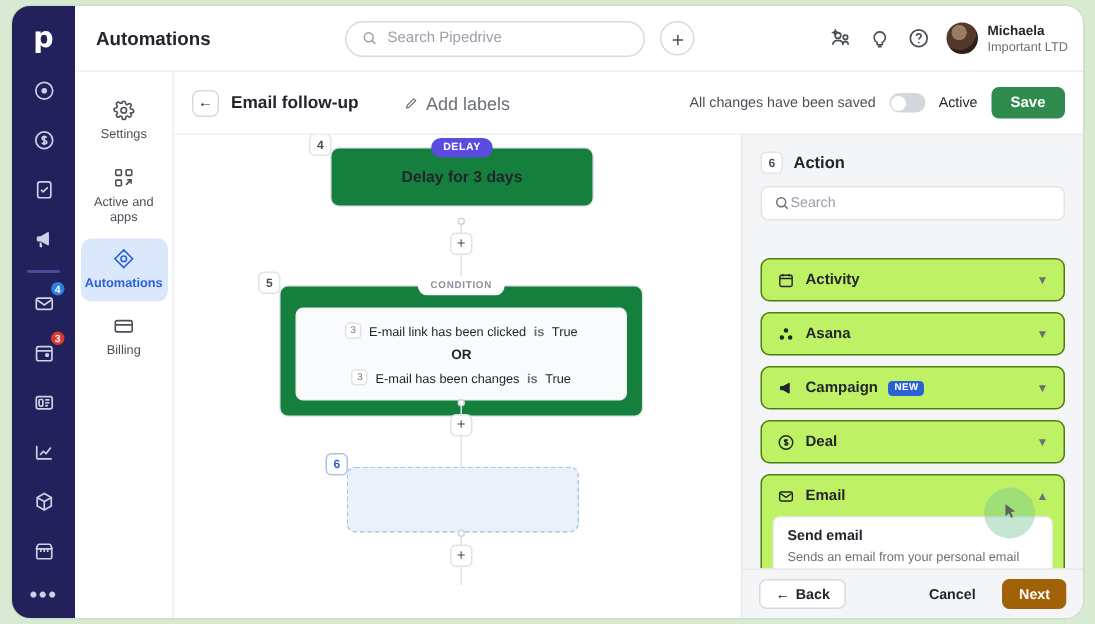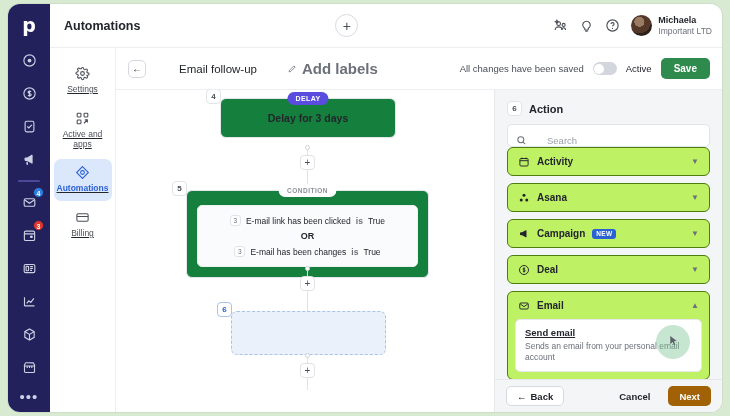--- a/index.html
+++ b/index.html
@@ -95,21 +95,20 @@
   
   .body { flex: 1; display: flex; min-height: 0; }
 
   
   .nav {
     width: 66px; flex: 0 0 66px;
     border-right: 1px solid #eceef1;
     padding-top: 12px;
     display: flex; flex-direction: column; align-items: center; gap: 3px;
     background: #fff;
-    text-decoration: underline;
   }
   .nav-item {
     width: 58px; padding: 6px 2px 7px; border-radius: 7px;
     display: flex; flex-direction: column; align-items: center; gap: 4px;
     color: #4a4f57;
   }
   .nav-item svg { width: 15px; height: 15px; display: block; }
   .nav-label { font-size: 8.5px; text-align: center; line-height: 1.15; }
   .nav-item.active { background: #dbe7fb; color: #2a62d6; }
   .nav-item.active .nav-label { color: #2a62d6; font-weight: 700; }
@@ -120,22 +119,22 @@
     height: 42px; flex: 0 0 42px;
     display: flex; align-items: center; padding: 0 12px;
     border-bottom: 1px solid #eceef1; gap: 8px;
   }
   .back-sq {
     width: 18px; height: 18px; border: 1px solid #d6dae0; border-radius: 5px;
     display: flex; align-items: center; justify-content: center;
     color: #23252c; font-size: 10px; background: #fff; flex: 0 0 18px;
   }
   .flow-title-wrap { display: flex; flex-direction: column; gap: 2px; }
-  .flow-title { font-size: 11.5px; font-weight: 400; margin-left: 25px; }
-  .add-labels { display: flex; align-items: center; gap: 5px; color: #6b7079; font-size: 15px; margin-left: 22px; font-weight: bold; }
+  .flow-title { font-size: 11.5px; font-weight: 700; }
+  .add-labels { display: flex; align-items: center; gap: 5px; color: #6b7079; font-size: 12px; margin-left: 22px; }
   .add-labels svg { width: 10px; height: 10px; }
   .flow-tools { margin-left: auto; display: flex; align-items: center; gap: 9px; }
   .saved-text { font-size: 9.5px; color: #4a4f57; }
   .toggle {
     width: 24px; height: 13px; border-radius: 7px; background: #d3d7dd; position: relative;
   }
   .toggle::after {
     content: ""; position: absolute; top: 1.5px; left: 1.5px;
     width: 10px; height: 10px; border-radius: 50%; background: #fff;
   }
@@ -223,23 +222,23 @@
     display: flex; flex-direction: column; min-height: 0;
   }
   .panel-head { display: flex; align-items: center; gap: 7px; padding: 11px 12px 8px; }
   .panel-num {
     width: 15px; height: 15px; border-radius: 4px; border: 1px solid #e0e3e8;
     background: #fff; font-size: 8px; color: #4a4f57; font-weight: 700;
     display: flex; align-items: center; justify-content: center;
   }
   .panel-title { font-size: 11px; font-weight: 700; }
   .panel-search {
-    margin: 0 12px 0; height: 23px; background: #fff;
+    margin: 0 12px 25px; height: 23px; background: #fff;
     border: 1px solid #e0e3e8; border-radius: 5px;
-    display: flex; align-items: flex-end; gap: 20px; padding: 0 8px;
+    display: flex; align-items: center; gap: 0; padding: 0 8px;
     font-size: 9.5px; color: #9aa0a9;
   }
   .panel-search svg { width: 11px; height: 11px; flex: 0 0 11px; color: #6b7079; }
   .panel-list { flex: 1; overflow: hidden; padding: 0 12px; display: flex; flex-direction: column; gap: 7px; }
   .acc {
     background: #bef264; border: 1px solid #4d7c0f; border-radius: 6px;
   }
   .acc-head {
     height: 27px; display: flex; align-items: center; gap: 7px; padding: 0 10px;
   }
@@ -247,21 +246,21 @@
   .acc-name { font-size: 10px; font-weight: 700; }
   .acc-new {
     background: #2a62d6; color: #fff; font-size: 6.5px; font-weight: 700;
     padding: 1.5px 4px; border-radius: 3px; letter-spacing: .3px;
   }
   .acc-chev { margin-left: auto; color: #6b7079; font-size: 8px; }
   .acc-body { padding: 0 7px 7px; display: flex; flex-direction: column; gap: 6px; }
   .opt-card {
     border: 1px solid #e6e8ec; border-radius: 5px; background: #fff; padding: 7px 9px;
   }
-  .opt-title { font-size: 9.5px; font-weight: 700; margin-bottom: 3px; text-decoration: underline; }
+  .opt-title { font-size: 9.5px; font-weight: 700; margin-bottom: 3px; }
   .opt-desc { font-size: 8.5px; color: #6b7079; line-height: 1.35; }
 
   .panel-foot {
     flex: 0 0 33px; border-top: 1px solid #e6e8ec;
     display: flex; align-items: center; padding: 0 11px; gap: 7px; background: #f4f5f7;
   }
   .btn {
     height: 20px; padding: 0 10px; border-radius: 5px; font-size: 9.5px; font-weight: 700;
     display: flex; align-items: center; justify-content: center; gap: 4px;
     border: 1px solid #d6dae0; background: #fff; color: #23252c;
@@ -352,20 +351,27 @@
         </svg>
     </div>
     <div class="rail-dots">•••</div>
   </div>
 
   <div class="shell">
 
     <div class="topbar">
       <div class="app-title">Automations</div>
       <div class="topbar-center">
+        <div class="search-global">
+          <svg viewBox="0 0 24 24" fill="none" stroke="currentColor" stroke-width="2.2">
+              <circle cx="10.5" cy="10.5" r="6.5"></circle>
+              <path d="M15.5 15.5L20 20"></path>
+            </svg>
+          <span>Search Pipedrive</span>
+        </div>
         <div class="plus-btn">+</div>
       </div>
       <div class="topbar-right">
         <svg class="ticon" viewBox="0 0 24 24" fill="none" stroke="currentColor" stroke-width="1.8">
             <circle cx="9" cy="9" r="3"></circle>
             <path d="M3.5 19c0-3 2.5-4.8 5.5-4.8s5.5 1.8 5.5 4.8"></path>
             <circle cx="17" cy="11" r="2.4"></circle>
             <path d="M14 19c0-2.2 1.5-3.4 3-3.4s3 1.2 3 3.4"></path>
             <path d="M6.2 3.5l.8 1.6 1.6.8-1.6.8-.8 1.6-.8-1.6-1.6-.8 1.6-.8.8-1.6z"></path>
           </svg>

